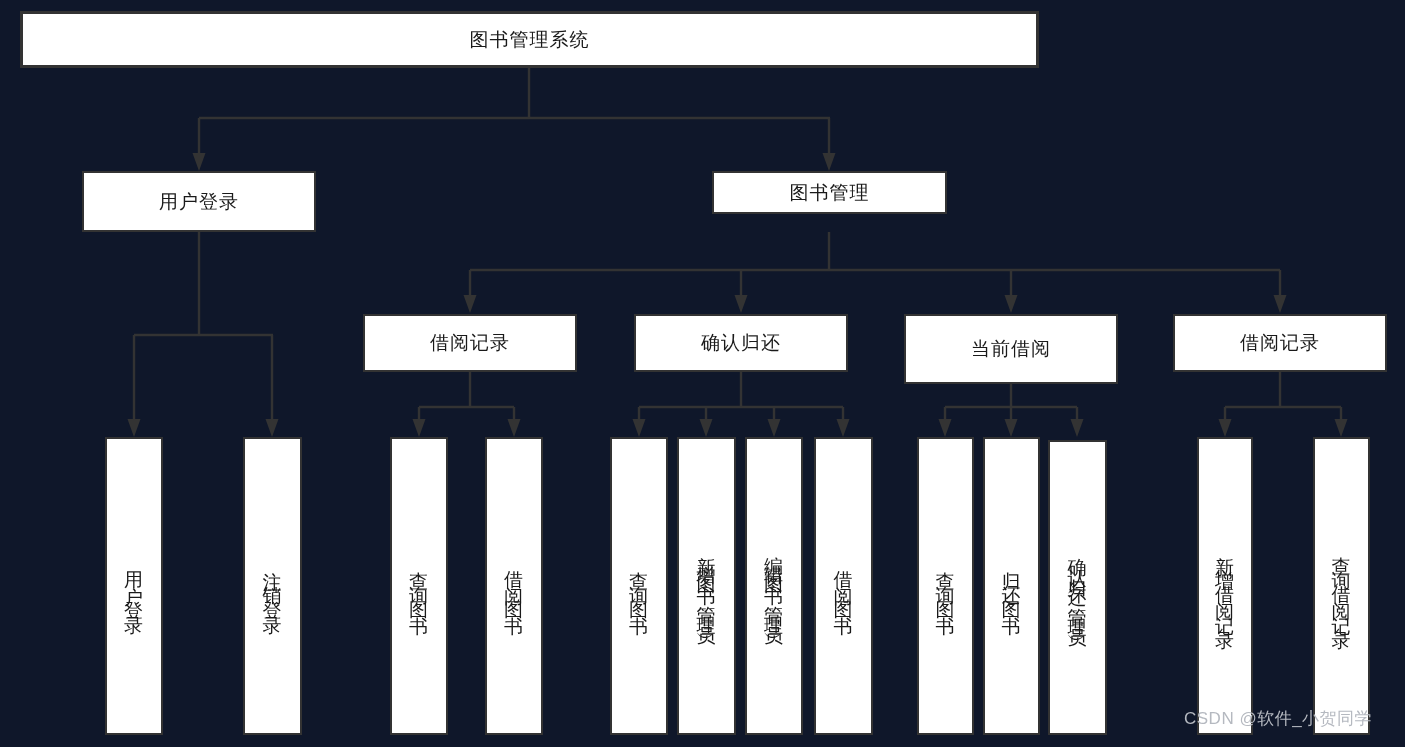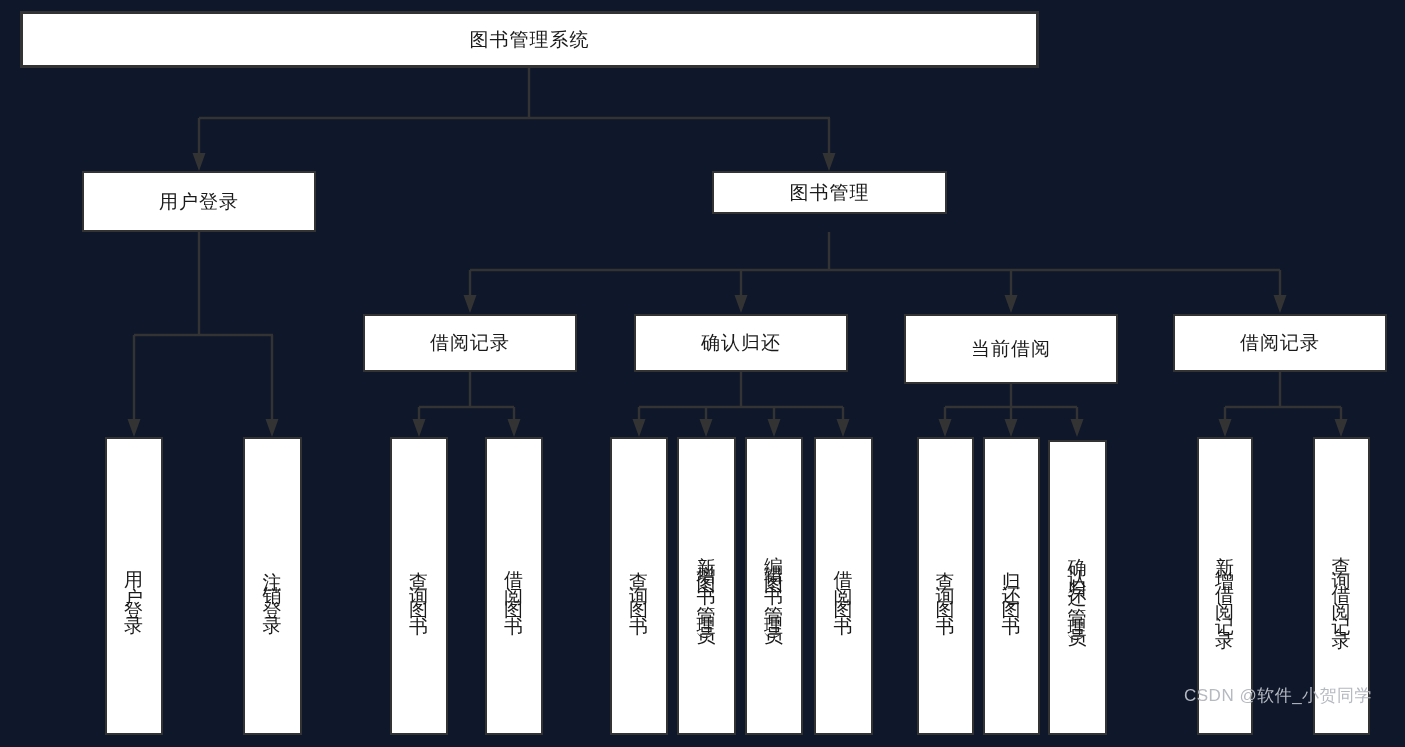--- a/index.html
+++ b/index.html
@@ -51,21 +51,21 @@
   .leaf span {
     writing-mode: vertical-rl;
     text-orientation: mixed;
     letter-spacing: 15px;
     line-height: 1;
   }
   .leaf.tight span { letter-spacing: 10px; }
   .watermark {
     position: absolute;
     left: 1184px;
-    top: 684px;
+    top: 707px;
     font-size: 17px;
     color: #b5b9c0;
     letter-spacing: 0.5px;
     white-space: nowrap;
     z-index: 5;
   }
 </style>
 </head>
 <body>
 

